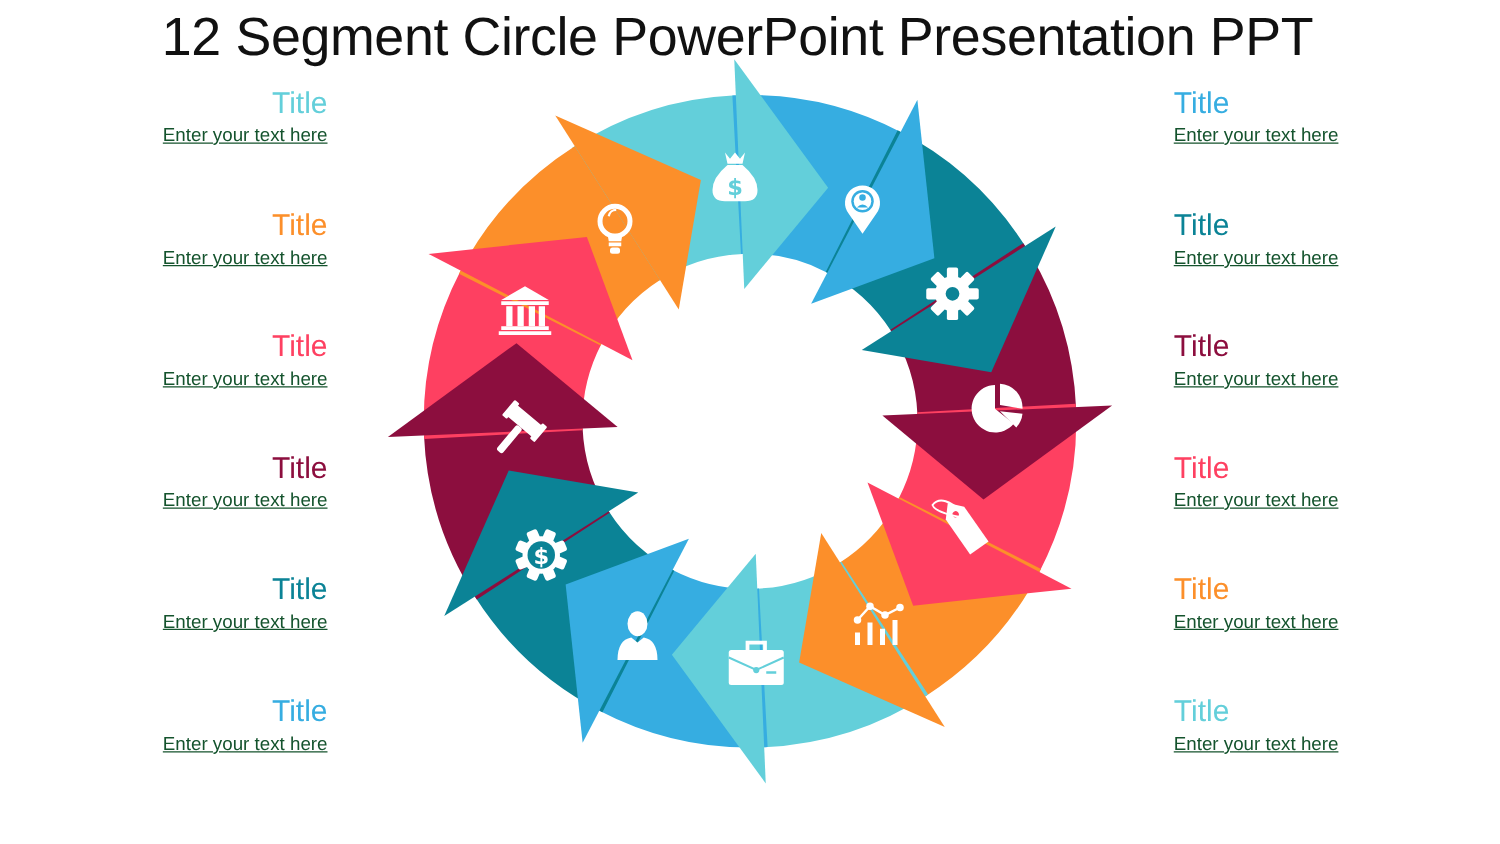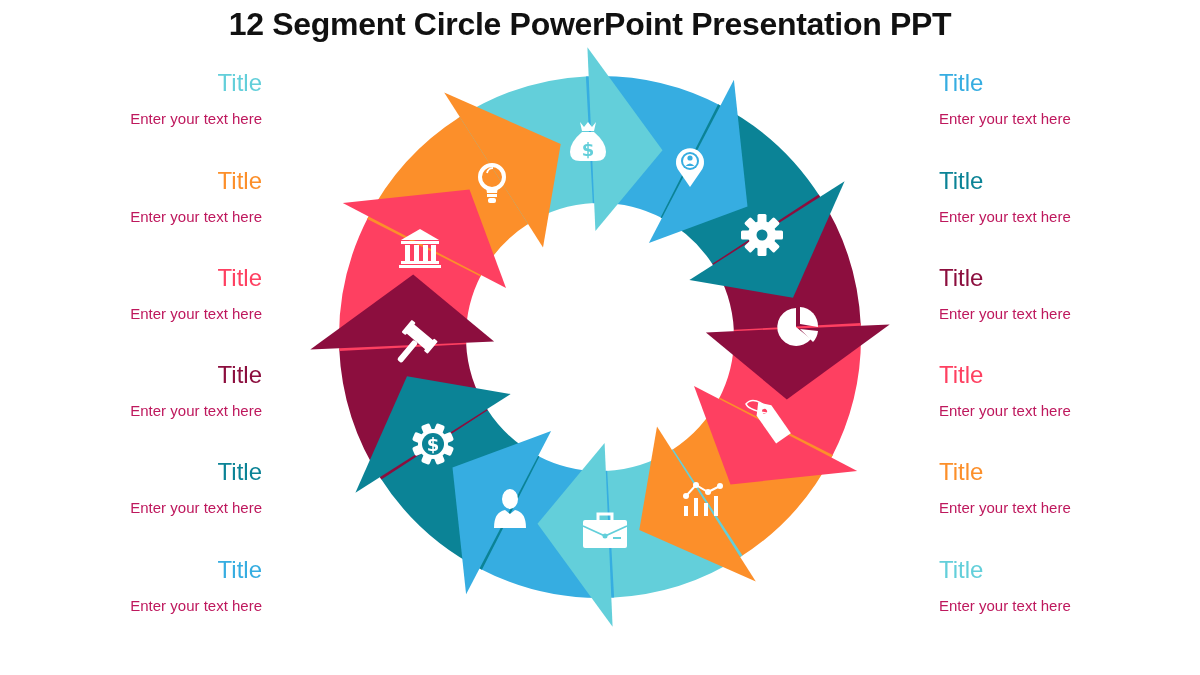--- a/index.html
+++ b/index.html
@@ -1,22 +1,22 @@
 <!DOCTYPE html>
 <html><head>
 <meta charset="utf-8">
 <style>
   html,body{margin:0;padding:0;background:#ffffff;}
   body{width:1200px;height:675px;position:relative;overflow:hidden;font-family:"Liberation Sans",sans-serif;}
-  .page-title{position:absolute;left:0;top:6px;width:1180px;text-align:center;font-size:32px;font-weight:bold;color:#111111;letter-spacing:-0.3px;}
+  .page-title{position:absolute;left:0;top:6px;width:1180px;text-align:center;font-size:43px;font-weight:normal;color:#111111;letter-spacing:-0.3px;}
   .item{position:absolute;width:240px;}
   .item.left{left:22px;text-align:right;}
   .item.right{left:939px;text-align:left;}
   .item-title{font-size:24px;font-weight:normal;line-height:26px;}
-  .item-desc{font-size:15px;color:#be185d;line-height:20px;margin-top:13px;}
+  .item-desc{font-size:15px;color:#14532d;line-height:20px;margin-top:3px;text-decoration:underline;}
   #ring{position:absolute;left:0;top:0;}
 </style>
 </head>
 <body>
 
 <div class="page-title">12 Segment Circle PowerPoint Presentation PPT</div>
 
 <svg id="ring" width="1200" height="675" viewBox="0 0 1200 675">
   <g id="bodies">
       <path d="M 457.5 118.4 A 261 261 0 0 1 588.6 76.2 L 594.2 203.1 A 134 134 0 0 0 526.8 224.7 Z" fill="#63CFDA"></path>

